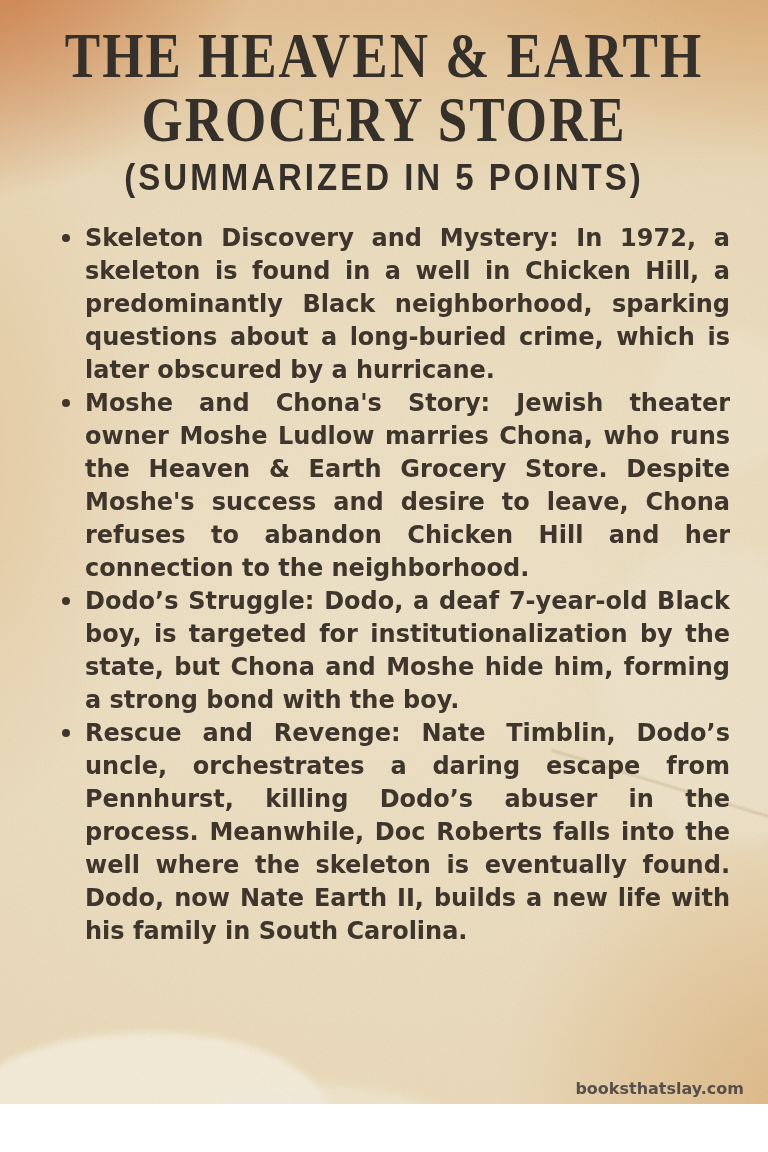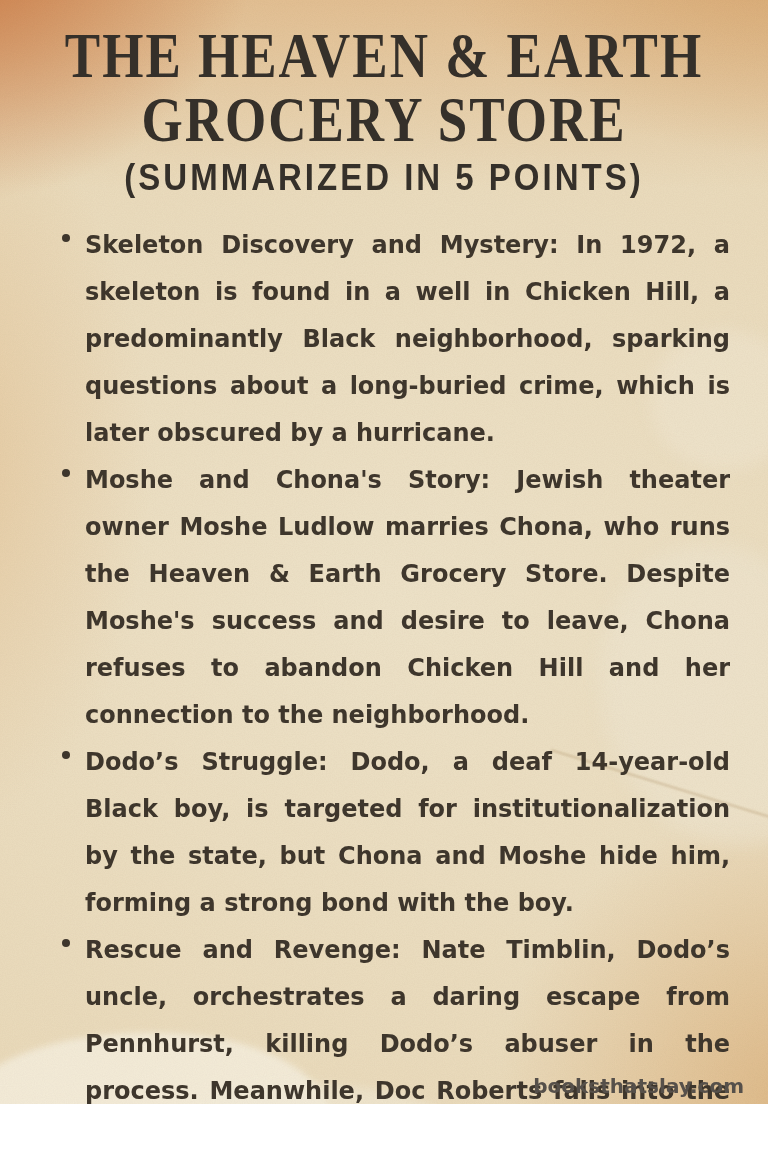--- a/index.html
+++ b/index.html
@@ -115,40 +115,40 @@
     list-style: none;
     margin-top: 24px;
     padding: 0 4px 0 51px;
   }
   .points li {
     position: relative;
     text-align: justify;
     font-family: "DejaVu Sans", sans-serif;
     font-weight: 700;
     font-size: 24px;
-    line-height: 47px;
+    line-height: 33px;
     color: var(--body-text);
   }
   .points .bullet {
     position: absolute;
     left: -23px;
     top: 12px;
     width: 8px;
     height: 8px;
     border-radius: 50%;
     background: var(--body-text);
   }
 
   .watermark {
     position: absolute;
     right: 24px;
     bottom: 6px;
     font-family: "DejaVu Sans", sans-serif;
     font-weight: 700;
-    font-size: 20px;
+    font-size: 16px;
     color: var(--watermark-text);
     margin-left: 46px;
   }
 </style>
 </head>
 <body>
 
 <div class="poster">
   <div class="bg"></div>
 
@@ -167,19 +167,19 @@
   </svg>
 
   <div class="content">
     <div class="title-line">THE HEAVEN &amp; EARTH</div>
     <div class="title-line">GROCERY STORE</div>
     <div class="subtitle">(SUMMARIZED IN 5 POINTS)</div>
 
     <ul class="points">
       <li><span class="bullet"></span><span>Skeleton Discovery and Mystery: In 1972, a skeleton is found in a well in Chicken Hill, a predominantly Black neighborhood, sparking questions about a long-buried crime, which is later obscured by a hurricane.</span></li>
       <li><span class="bullet"></span><span>Moshe and Chona's Story: Jewish theater owner Moshe Ludlow marries Chona, who runs the Heaven &amp; Earth Grocery Store. Despite Moshe's success and desire to leave, Chona refuses to abandon Chicken Hill and her connection to the neighborhood.</span></li>
-      <li><span class="bullet"></span><span>Dodo’s Struggle: Dodo, a deaf 14-year-old Black boy, is targeted for institutionalization by the state, but Chona and Moshe hide him, forming a strong bond with the boy.</span></li>
+      <li><span class="bullet"></span><span>Dodo’s Struggle: Dodo, a deaf 7-year-old Black boy, is targeted for institutionalization by the state, but Chona and Moshe hide him, forming a strong bond with the boy.</span></li>
       <li><span class="bullet"></span><span>Rescue and Revenge: Nate Timblin, Dodo’s uncle, orchestrates a daring escape from Pennhurst, killing Dodo’s abuser in the process. Meanwhile, Doc Roberts falls into the well where the skeleton is eventually found. Dodo, now Nate Earth II, builds a new life with his family in South Carolina.</span></li>
     </ul>
   </div>
 
   <div class="watermark">booksthatslay.com</div>
 </div>
 
 </body></html>

